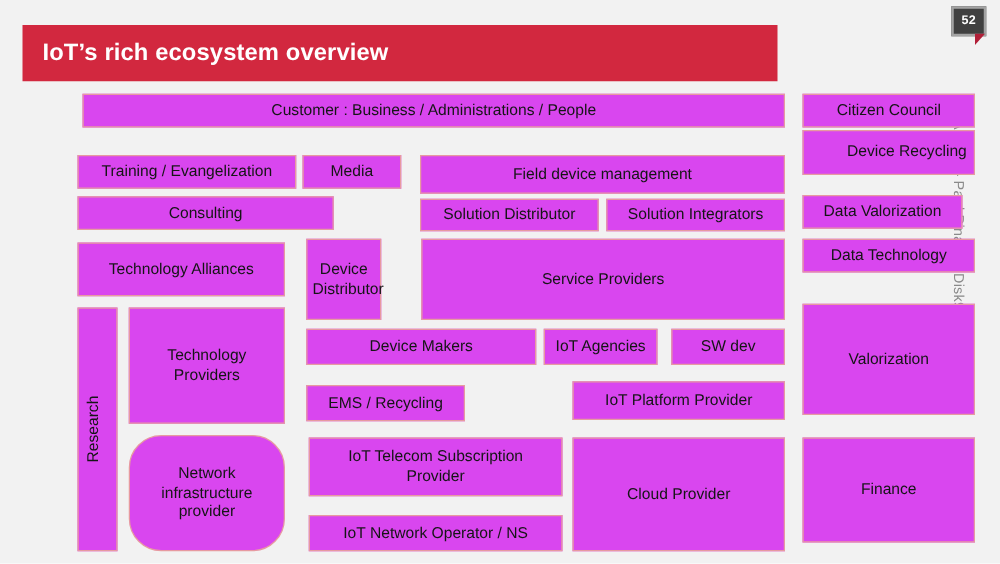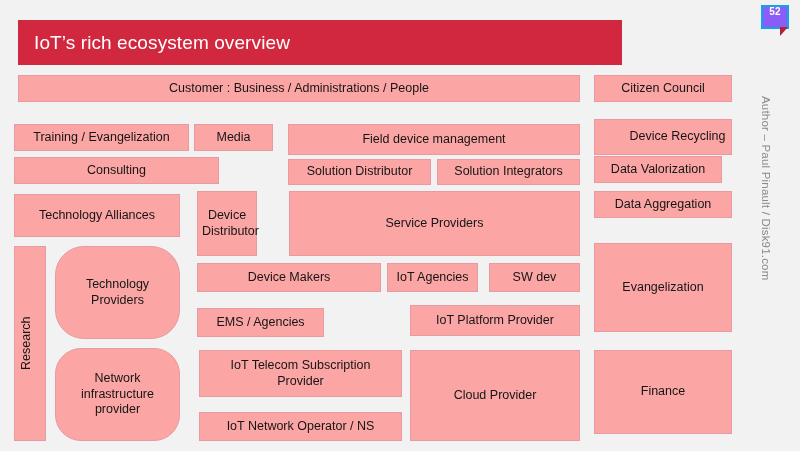--- a/index.html
+++ b/index.html
@@ -17,25 +17,25 @@
     overflow: hidden;
   }
 
   
   #page-badge {
     position: absolute;
     left: 761px;
     top: 5px;
     width: 28px;
     height: 24px;
-    background: #8b5cf6;
-    border: 2px solid #0ea5e9;
+    background: #404040;
+    border: 2px solid #a3a3a3;
     box-sizing: border-box;
     display: flex;
-    align-items: flex-start;
+    align-items: center;
     justify-content: center;
   }
   #page-badge .num {
     color: #ffffff;
     font-size: 10px;
     font-weight: bold;
     line-height: 1;
     letter-spacing: 0.3px;
   }
   #page-badge .tail {
@@ -69,40 +69,41 @@
     top: 20px;
     width: 604px;
     height: 45px;
     background: #d2283f;
     display: flex;
     align-items: center;
   }
   #title-bar .title-text {
     color: #ffffff;
     font-size: 19px;
-    font-weight: normal;
+    font-weight: bold;
     padding-left: 16px;
     letter-spacing: 0.1px;
     text-align: right;
   }
 
   
   .box {
     position: absolute;
     box-sizing: border-box;
     border: 1.5px solid #e79aa0;
-    background: #fca5a5;
+    background: #d946ef;
     display: flex;
     align-items: center;
     justify-content: center;
     text-align: center;
     color: #151515;
     font-size: 12.5px;
     line-height: 1.25;
     padding: 2px 4px;
+    margin-left: 48px;
   }
   .box .lbl {
     display: block;
     width: 100%;
   }
   .box.vertical {
     writing-mode: vertical-rl;
     transform: rotate(180deg);
   }
 </style>
@@ -131,21 +132,21 @@
       </div>
       <div class="box" style="left: 14px; top: 124px; width: 175px; height: 27px;">
         <span class="lbl">Training / Evangelization</span>
       </div>
       <div class="box" style="left: 194px; top: 124px; width: 79px; height: 27px;">
         <span class="lbl">Media</span>
       </div>
       <div class="box" style="left: 288px; top: 124px; width: 292px; height: 31px;">
         <span class="lbl">Field device management</span>
       </div>
-      <div class="box" style="left: 594px; top: 119px; width: 138px; height: 36px; padding-left: 33px;">
+      <div class="box" style="left: 594px; top: 104px; width: 138px; height: 36px; padding-left: 33px;">
         <span class="lbl">Device Recycling</span>
       </div>
       <div class="box" style="left: 14px; top: 157px; width: 205px; height: 27px;">
         <span class="lbl">Consulting</span>
       </div>
       <div class="box" style="left: 288px; top: 159px; width: 143px; height: 26px;">
         <span class="lbl">Solution Distributor</span>
       </div>
       <div class="box" style="left: 437px; top: 159px; width: 143px; height: 26px;">
         <span class="lbl">Solution Integrators</span>
@@ -156,42 +157,42 @@
       <div class="box" style="left: 14px; top: 194px; width: 166px; height: 43px;">
         <span class="lbl">Technology Alliances</span>
       </div>
       <div class="box" style="left: 197px; top: 191px; width: 60px; height: 65px; text-align: center;">
         <span class="lbl">Device<br>Distributor</span>
       </div>
       <div class="box" style="left: 289px; top: 191px; width: 291px; height: 65px; justify-content: center;">
         <span class="lbl">Service Providers</span>
       </div>
       <div class="box" style="left: 594px; top: 191px; width: 138px; height: 27px;">
-        <span class="lbl">Data Aggregation</span>
+        <span class="lbl">Data Technology</span>
       </div>
       <div class="box vertical" style="left: 14px; top: 246px; width: 32px; height: 195px;">
         <span class="lbl">Research</span>
       </div>
-      <div class="box" style="left: 55px; top: 246px; width: 125px; height: 93px; border-radius: 29px;">
+      <div class="box" style="left: 55px; top: 246px; width: 125px; height: 93px;">
         <span class="lbl">Technology<br>Providers</span>
       </div>
       <div class="box" style="left: 197px; top: 263px; width: 184px; height: 29px;">
         <span class="lbl">Device Makers</span>
       </div>
       <div class="box" style="left: 387px; top: 263px; width: 91px; height: 29px;">
         <span class="lbl">IoT Agencies</span>
       </div>
       <div class="box" style="left: 489px; top: 263px; width: 91px; height: 29px;">
         <span class="lbl">SW dev</span>
       </div>
       <div class="box" style="left: 594px; top: 243px; width: 138px; height: 89px;">
-        <span class="lbl">Evangelization</span>
+        <span class="lbl">Valorization</span>
       </div>
       <div class="box" style="left: 197px; top: 308px; width: 127px; height: 29px;">
-        <span class="lbl">EMS / Agencies</span>
+        <span class="lbl">EMS / Recycling</span>
       </div>
       <div class="box" style="left: 410px; top: 305px; width: 170px; height: 31px;">
         <span class="lbl">IoT Platform Provider</span>
       </div>
       <div class="box" style="left: 55px; top: 348px; width: 125px; height: 93px; border-radius: 26px;">
         <span class="lbl">Network<br>infrastructure<br>provider</span>
       </div>
       <div class="box" style="left: 199px; top: 350px; width: 203px; height: 47px;">
         <span class="lbl">IoT Telecom Subscription<br>Provider</span>
       </div>

